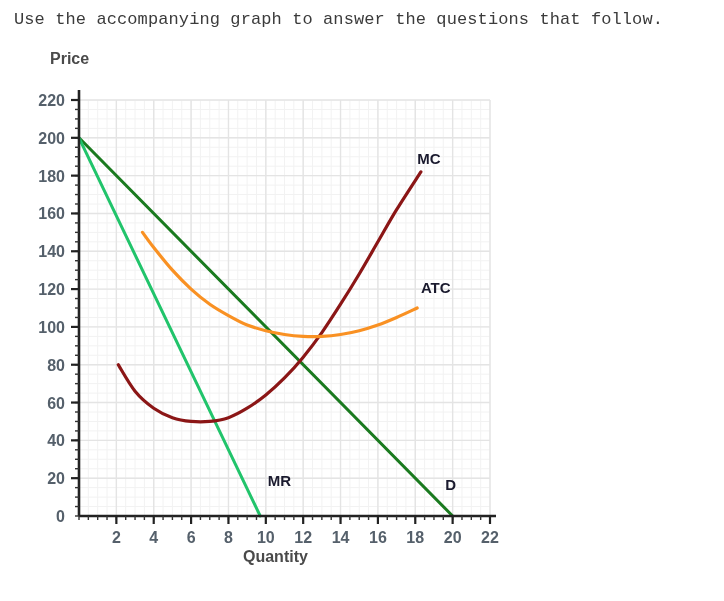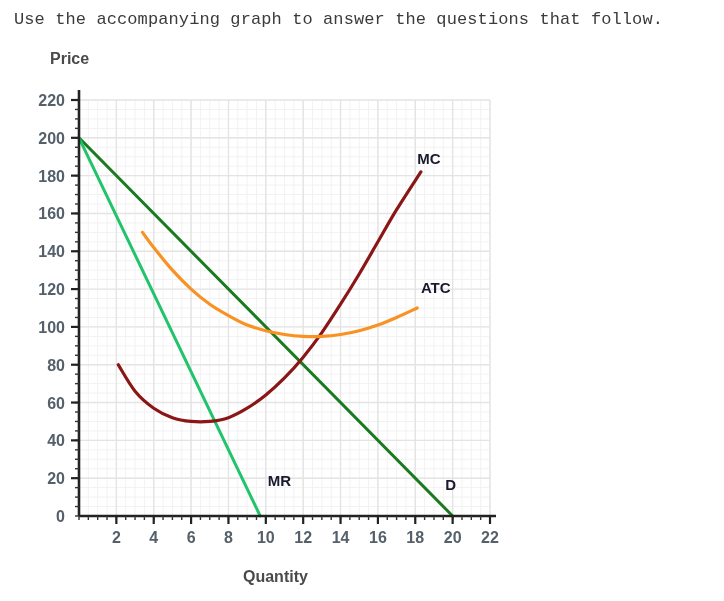--- a/index.html
+++ b/index.html
@@ -40,21 +40,20 @@
     font-weight: bold;
     color: #4a4a4a;
   }
   #quantity-axis-title {
     position: absolute;
     left: 243px;
     top: 510px;
     font-size: 16px;
     font-weight: bold;
     color: #4a4a4a;
-    margin-top: 20px;
   }
   #plot-svg {
     position: absolute;
     left: 0;
     top: 0;
   }
   .y-tick-label {
     font-family: "Liberation Sans", sans-serif;
     font-size: 16px;
     font-weight: bold;

